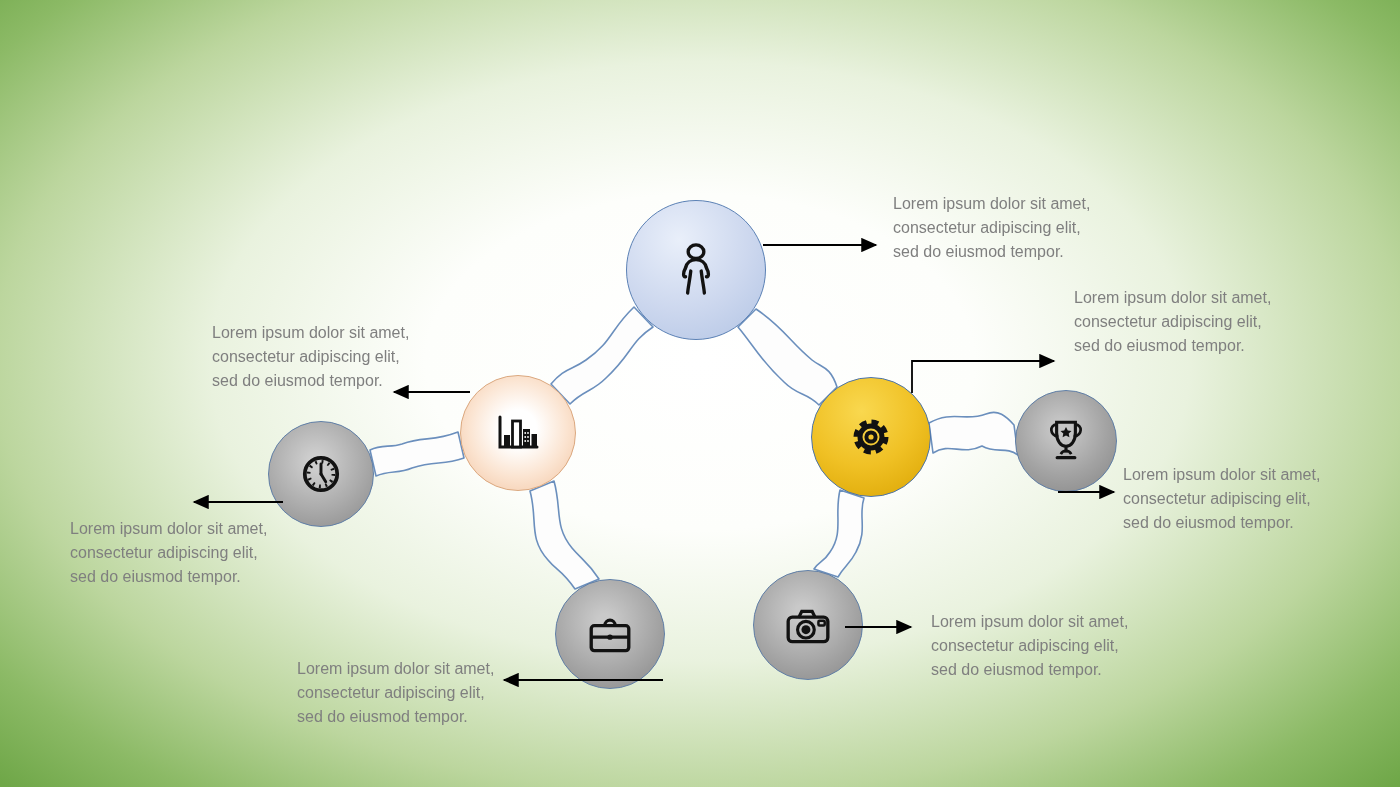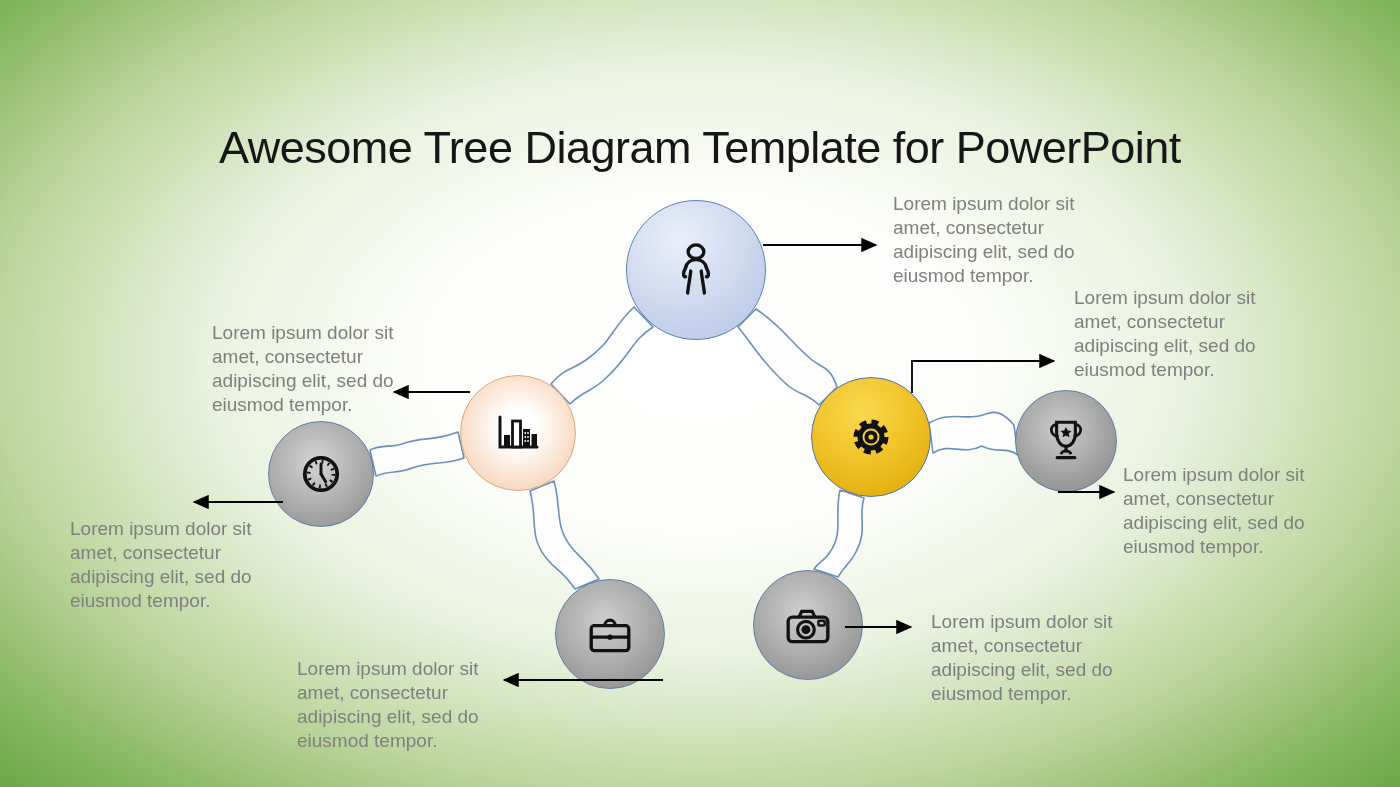--- a/index.html
+++ b/index.html
@@ -57,40 +57,39 @@
     background:radial-gradient(circle at 42% 28%, #f9d84f 0%, #f0c125 50%, #d9a300 100%);
     border:1.6px solid #4d74a8;
   }
   .node-trophy{
     left:1015px;top:390px;width:102px;height:102px;
     background:radial-gradient(circle at 45% 38%, #c7c7c7 8%, #a3a3a3 55%, #848484 100%);
     border:1.6px solid #5f7ea6;
   }
   .callout{
     position:absolute;width:215px;
-    font-size:19px;line-height:24px;
+    font-size:16px;line-height:24px;
     color:#7f7f7f;
     z-index:4;
   }
   .co-person{left:893px;top:192px;}
   .co-industry{left:212px;top:321px;}
   .co-clock{left:70px;top:517px;}
   .co-briefcase{left:297px;top:657px;}
   .co-camera{left:931px;top:610px;}
   .co-gear{left:1074px;top:286px;}
   .co-trophy{left:1123px;top:463px;}
   #connector-layer{z-index:1;}
   #arrow-layer{z-index:5;pointer-events:none;}
 </style>
 </head>
 <body>
 
 <div id="slide">
 
-  <h1 id="slide-title">Awesome Tree Diagram Template for PowerPoint</h1>
 
   <svg id="connector-layer" class="layer" viewBox="0 0 1400 787">
     <g fill="#fdfdfd" stroke="#6b8fbd" stroke-width="1.6" stroke-linejoin="round">
       <path d="M634,307 C610,330 612,342 586,360 C572,370 564,368 551,384 L570,404 C584,390 592,392 606,378 C632,354 630,342 653,327 Z"></path>
       <path d="M756,309 C784,328 790,342 812,360 C822,368 830,366 837,387 L819,405 C806,392 798,396 784,382 C760,360 754,346 738,327 Z"></path>
       <path d="M458,432 C432,442 424,436 402,444 C390,448 382,444 370,450 L376,476 C390,470 398,474 412,468 C436,460 442,466 464,458 Z"></path>
       <path d="M530,491 C538,520 528,538 548,560 C556,570 562,570 575,589 L599,579 C588,562 582,560 572,548 C554,526 562,510 554,481 Z"></path>
       <path d="M929,423 C952,410 966,422 986,414 C998,409 1006,416 1014,425 L1018,455 C1006,446 996,454 982,446 C962,456 950,442 933,453 Z"></path>
       <path d="M840,490 C834,515 844,532 830,552 C824,562 818,562 814,569 L838,577 C844,566 850,564 856,552 C868,530 858,516 864,498 Z"></path>
     </g>

